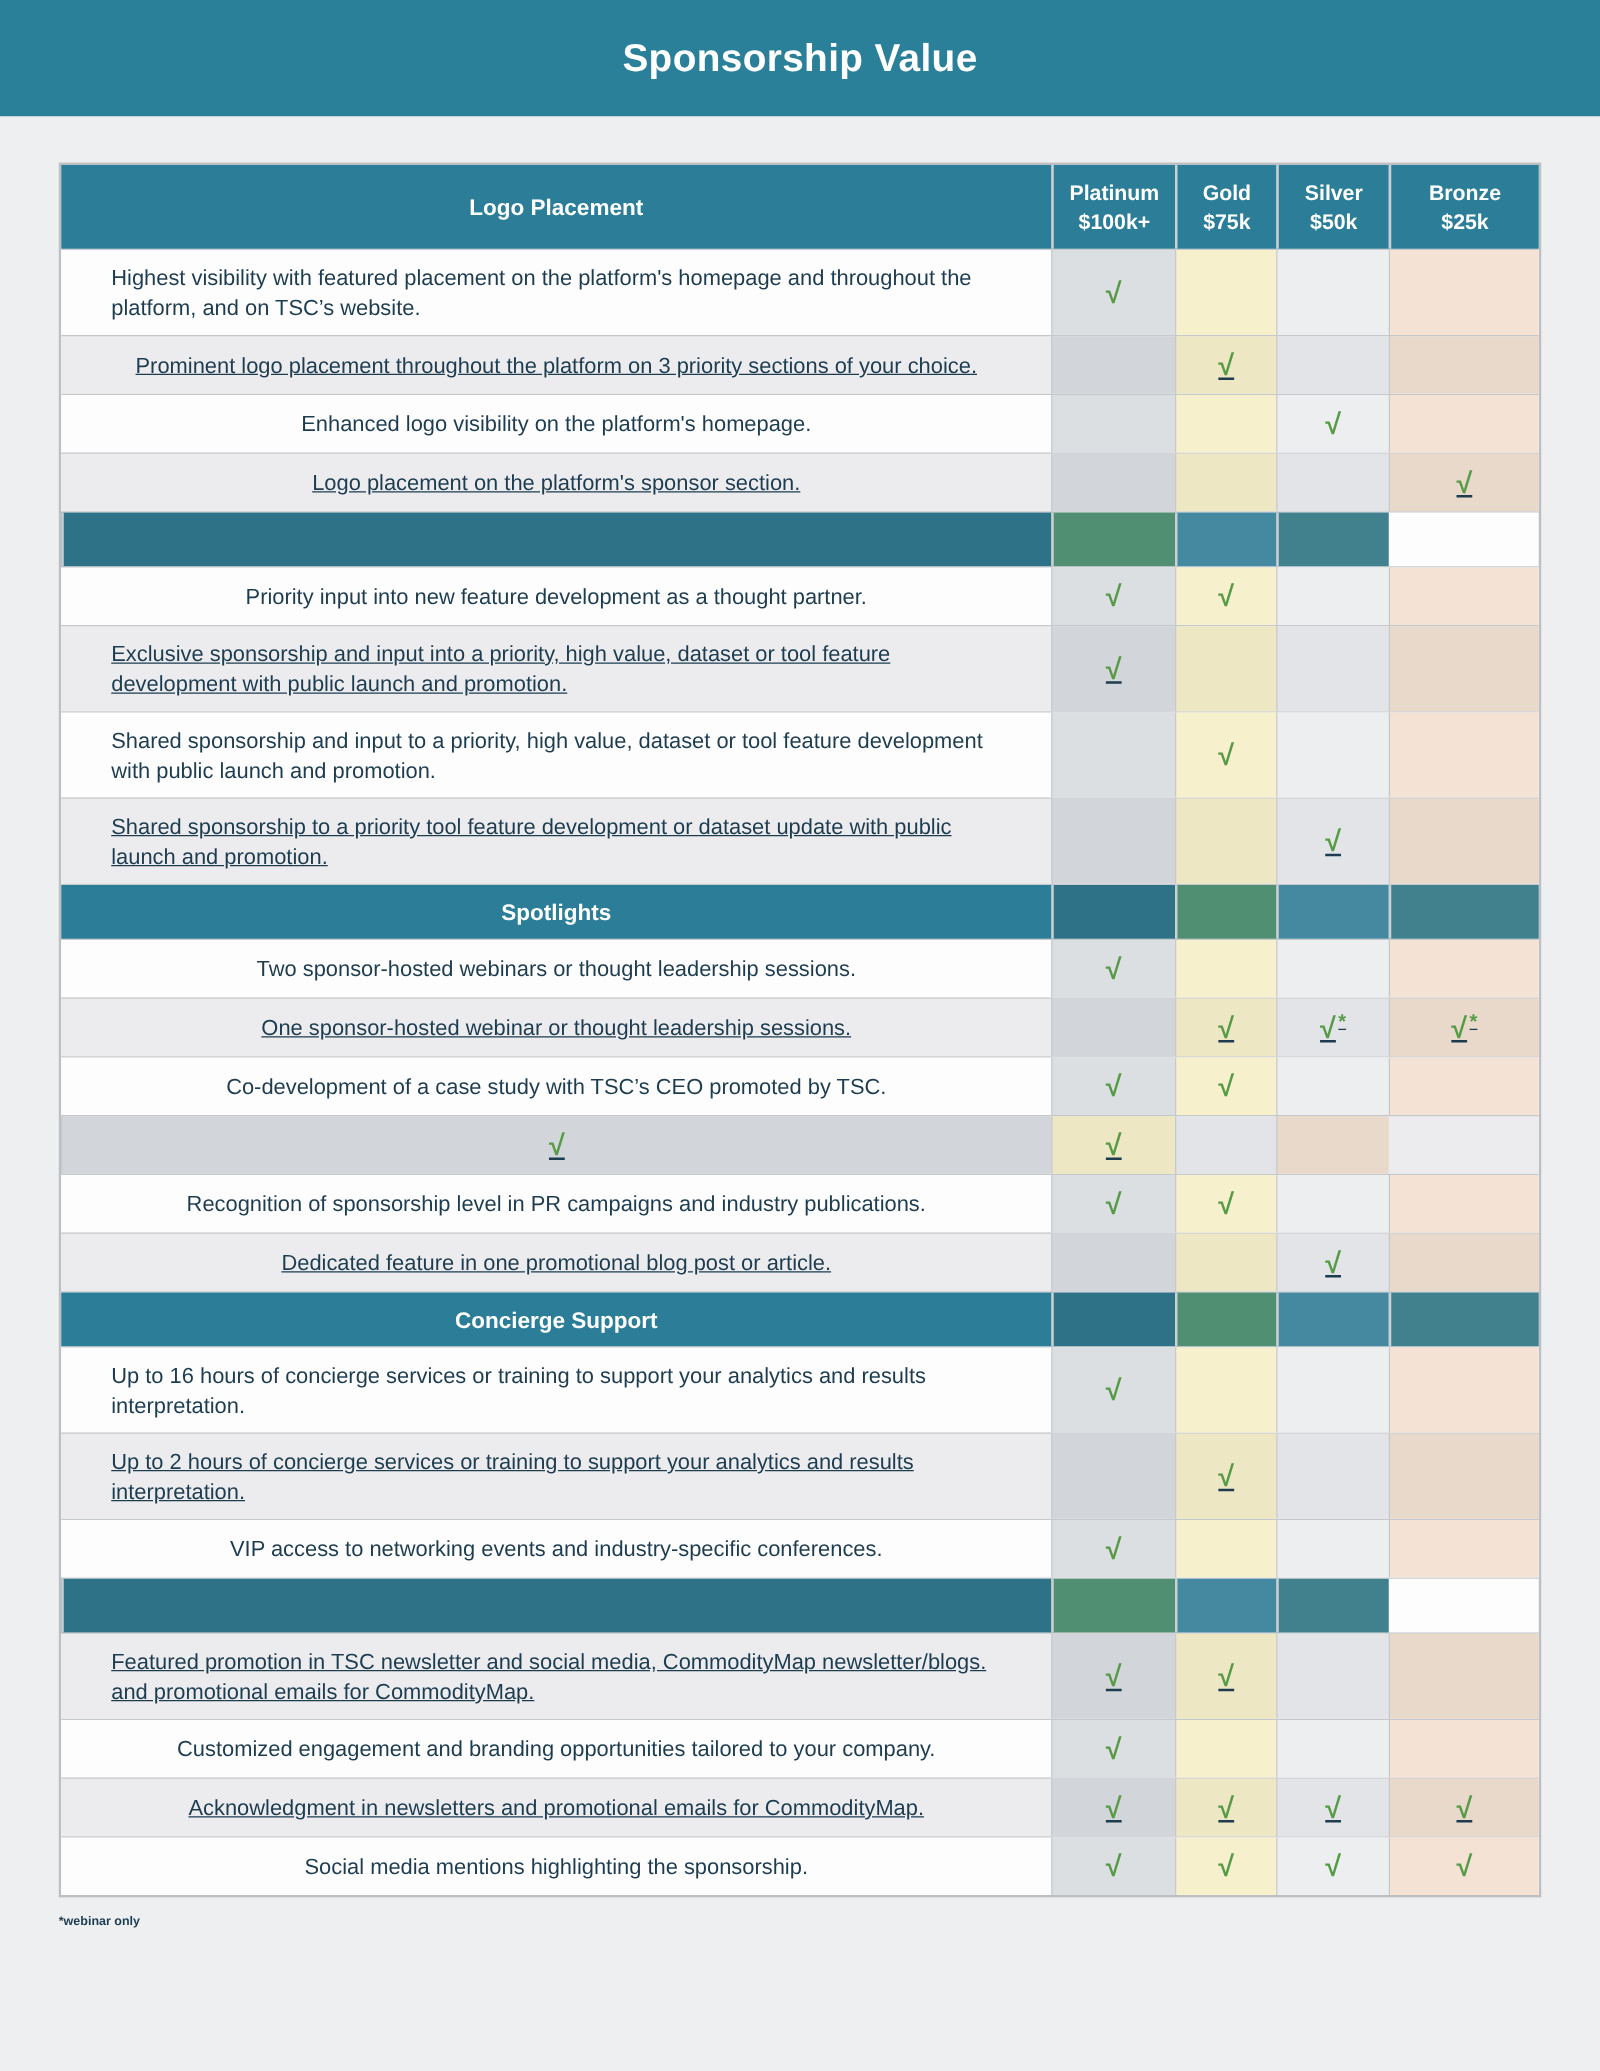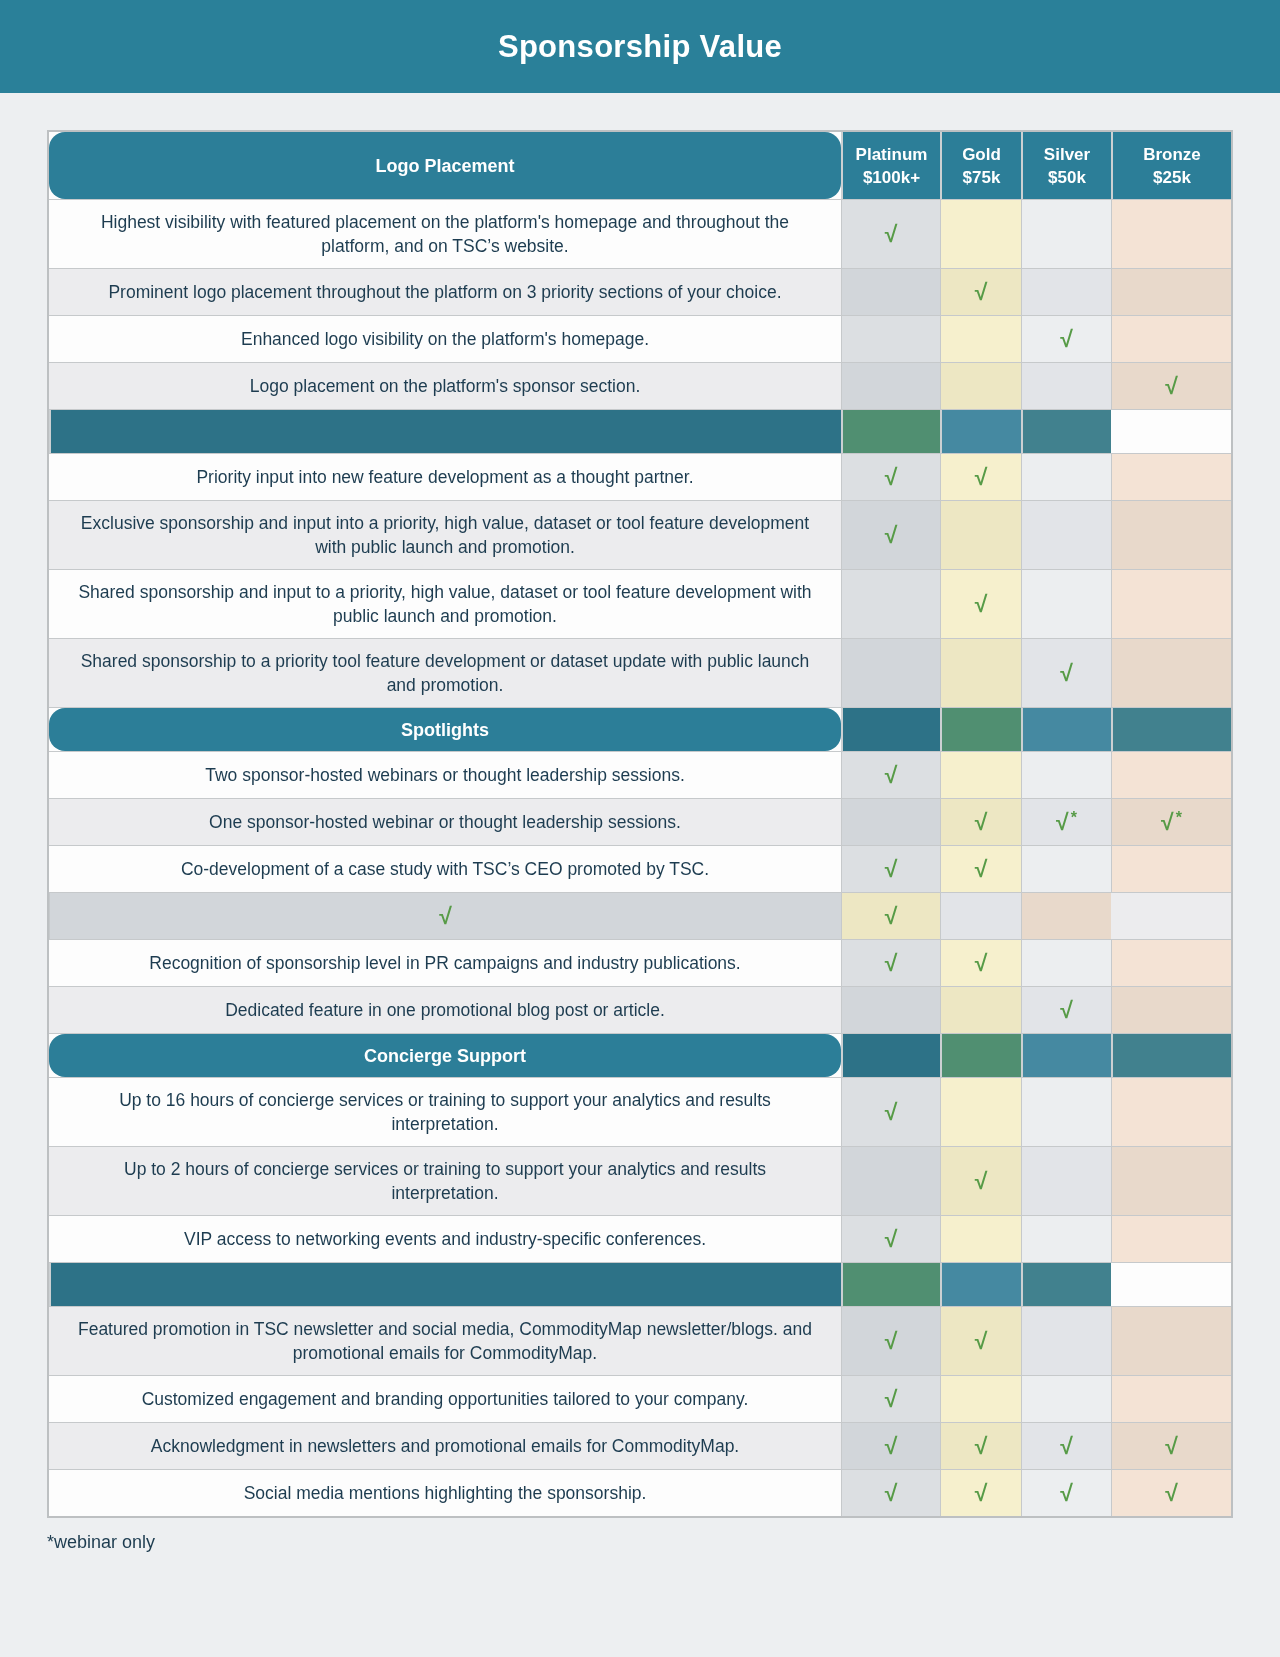--- a/index.html
+++ b/index.html
@@ -15,41 +15,41 @@
     width:1280px;height:1657px;background:var(--page-bg);
     font-family:"Liberation Sans",sans-serif;color:var(--text);
   }
   .banner{height:93px;background:var(--banner-teal);display:flex;align-items:center;justify-content:center;}
   .banner h1{margin:0;color:#ffffff;font-size:31px;font-weight:bold;letter-spacing:.3px;}
   .sponsor-table{width:1186px;margin:37px auto 0;border:2px solid #bdc0c2;background:var(--row-white);}
   .row{display:grid;grid-template-columns:792px 99px 81px 90px 120px;}
   .row + .row{border-top:1px solid var(--grid);}
   .cell{display:flex;align-items:center;justify-content:center;}
   .tier{border-left:1px solid var(--grid);}
-  .label{padding:10px 27px;line-height:24px;font-size:17.5px;text-align:center;border-radius:16px;}
+  .label{padding:10px 40px;line-height:24px;font-size:17.5px;text-align:left;}
   .data{min-height:47px;}
   .r-a{background:var(--row-white);}
-  .r-b{background:var(--row-stripe);}
+  .r-b{background:var(--row-stripe);text-decoration:underline;}
   .r-a .tier-platinum{background:var(--plat-a);}  .r-b .tier-platinum{background:var(--plat-b);}
   .r-a .tier-gold{background:var(--gold-a);}      .r-b .tier-gold{background:var(--gold-b);}
   .r-a .tier-silver{background:var(--silver-a);}  .r-b .tier-silver{background:var(--silver-b);}
   .r-a .tier-bronze{background:var(--bronze-a);}  .r-b .tier-bronze{background:var(--bronze-b);}
   .header{min-height:67px;}
   .header .label, .band .label{background:var(--header-teal);color:#ffffff;font-weight:bold;font-size:18px;}
   .header .tier, .band .tier{border-left:2px solid #ccd0d2;}
   .head-tier{flex-direction:column;background:var(--header-teal);color:#ffffff;font-weight:bold;font-size:17px;line-height:23px;text-align:right;padding:4px 2px;}
   .band{min-height:44px;}
   .band .label{padding-top:6px;padding-bottom:6px;}
   .band .tier-platinum{background:var(--band-platinum);}
   .band .tier-gold{background:var(--band-gold);}
   .band .tier-silver{background:var(--band-silver);}
   .band .tier-bronze{background:var(--band-bronze);}
   .check{color:var(--check-green);font-size:23px;font-weight:bold;line-height:1;}
   .star{color:var(--check-green);font-size:16px;font-weight:bold;margin-left:2px;position:relative;top:-4px;}
-  .footnote{width:1186px;margin:14px auto 0;font-size:18px;font-weight:normal;color:var(--text);}
+  .footnote{width:1186px;margin:14px auto 0;font-size:10px;font-weight:bold;color:var(--text);}
 </style>
 </head>
 <body>
 
 <header class="banner">
   <h1>Sponsorship Value</h1>
 </header>
 
 <main>
   <div class="sponsor-table">

